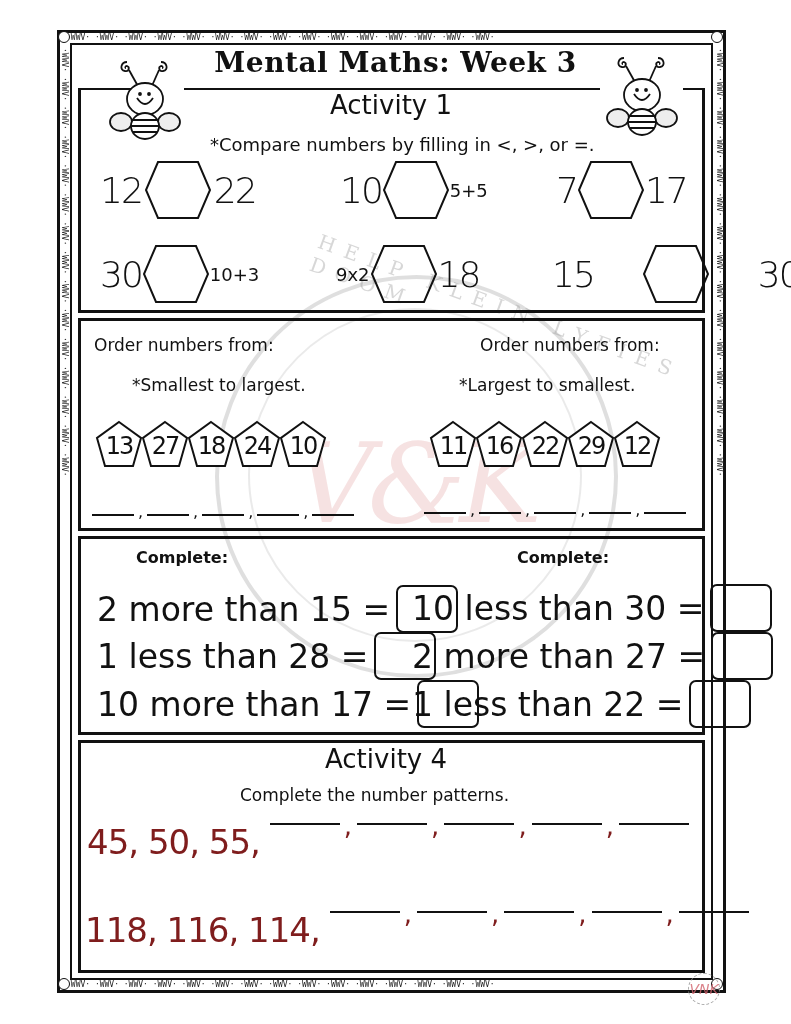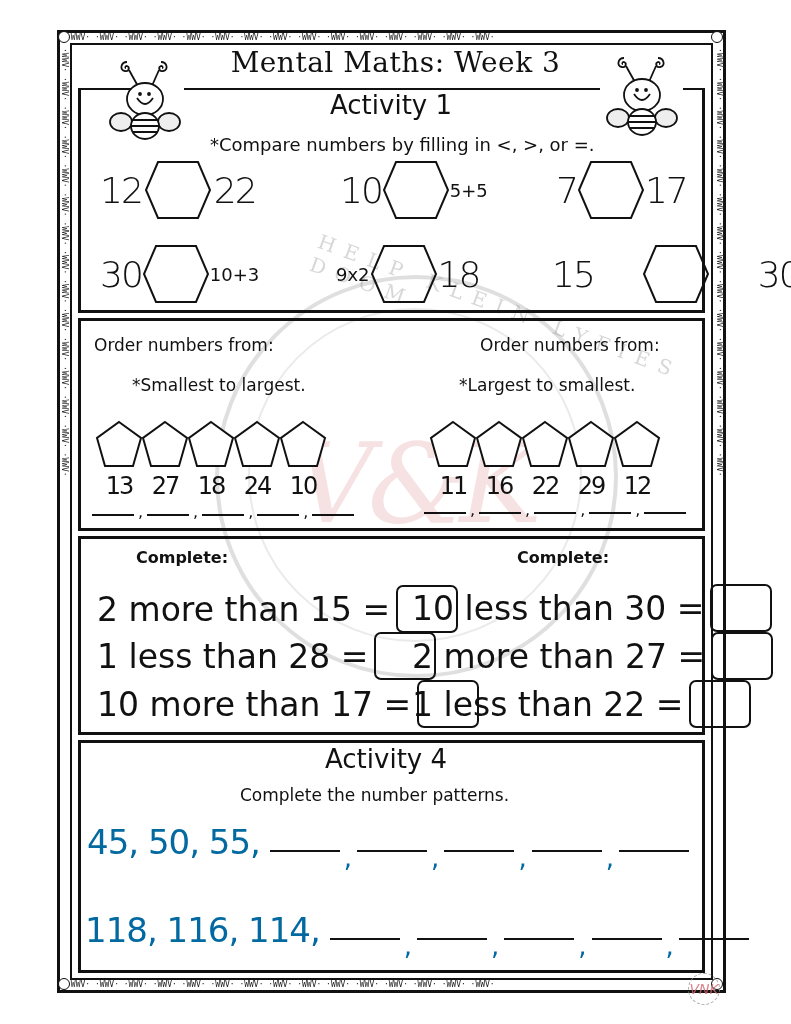--- a/index.html
+++ b/index.html
@@ -17,21 +17,21 @@
     .strip-top { left:66px; top:33px; width:651px; height:10px; }
     .strip-bottom { left:66px; top:980px; width:651px; height:10px; }
     .strip-left { left:59px; top:48px; width:10px; height:928px; }
     .strip-right { left:714px; top:48px; width:10px; height:928px; }
     .strip-v { writing-mode:vertical-rl; }
 
     .corner { position:absolute; width:10px; height:10px; border:1.5px solid #111; border-radius:50%; background:#fff; }
 
     
     .title { position:absolute; left:0; top:46px; width:791px; text-align:center;
-      font-family:"DejaVu Serif", serif; font-size:28px; font-weight:normal; letter-spacing:0.5px; color:#111; }
+      font-family:"DejaVu Serif", serif; font-size:28px; font-weight:bold; letter-spacing:0.5px; color:#111; }
     .title-rule { position:absolute; top:88px; height:0; border-top:2px solid #111; }
 
     
     .box { position:absolute; left:78px; width:627px; border:3px solid #111; box-sizing:border-box; background:transparent; }
     .box1 { top:88px; height:225px; border-top:none; }
     .box2 { top:318px; height:213px; }
     .box3 { top:536px; height:199px; }
     .box4 { top:740px; height:233px; }
 
     .act-title { position:absolute; font-size:26px; color:#111; white-space:nowrap; font-family:"DejaVu Sans", sans-serif; }
@@ -41,31 +41,31 @@
     
     .cmp { position:absolute; display:flex; align-items:center; }
     .num-big { font-size:36px; color:#111; letter-spacing:-2px; font-family:"DejaVu Sans", sans-serif; font-weight:300; }
     .num-small { font-size:18px; color:#111; }
     .hex { width:68px; height:60px; }
 
     
     .pent-row { position:absolute; display:flex; }
     .pent { position:relative; width:50px; height:50px; margin-right:-4px; }
     .pent svg { position:absolute; left:0; top:0; }
-    .pent span { position:absolute; left:0; top:12px; width:50px; text-align:center; font-size:24px; letter-spacing:-2px; color:#111;margin-top:40px; }
+    .pent span { position:absolute; left:0; top:12px; width:50px; text-align:center; font-size:24px; letter-spacing:-2px; color:#111; }
     .blanks { position:absolute; display:flex; align-items:flex-end; font-size:16px; }
     .blank { display:inline-block; border-bottom:2px solid #111; height:1px; }
     .comma { margin:0 4px; line-height:8px; }
 
     
     .eq { position:absolute; display:flex; align-items:center; font-size:33px; white-space:nowrap; color:#111; }
     .answer-box { display:inline-block; width:58px; height:44px; border:2.5px solid #111; border-radius:7px; margin-left:6px; background:transparent; }
 
     
-    .pattern { position:absolute; display:flex; align-items:flex-end; font-size:34px; color:#0369a1; white-space:nowrap; letter-spacing:-1px; }
+    .pattern { position:absolute; display:flex; font-size:34px; color:#7f1d1d; white-space:nowrap; letter-spacing:-1px; }
     .pattern .blank { width:70px; margin-bottom:10px; }
     .pattern .comma { font-size:26px; margin:0 6px 0 4px; }
 
     
     .wm { position:absolute; left:215px; top:275px; width:395px; height:395px; border-radius:50%;
       border:4px solid rgba(140,140,140,0.28); pointer-events:none; }
     .wm-inner { position:absolute; left:248px; top:308px; width:330px; height:330px; border-radius:50%;
       border:2px solid rgba(140,140,140,0.18); pointer-events:none; }
     .wm-mono { position:absolute; left:250px; top:420px; width:330px; text-align:center; font-family:"DejaVu Serif", serif; font-style:italic;
       font-size:110px; color:rgba(220,140,140,0.25); pointer-events:none; letter-spacing:-6px; }

